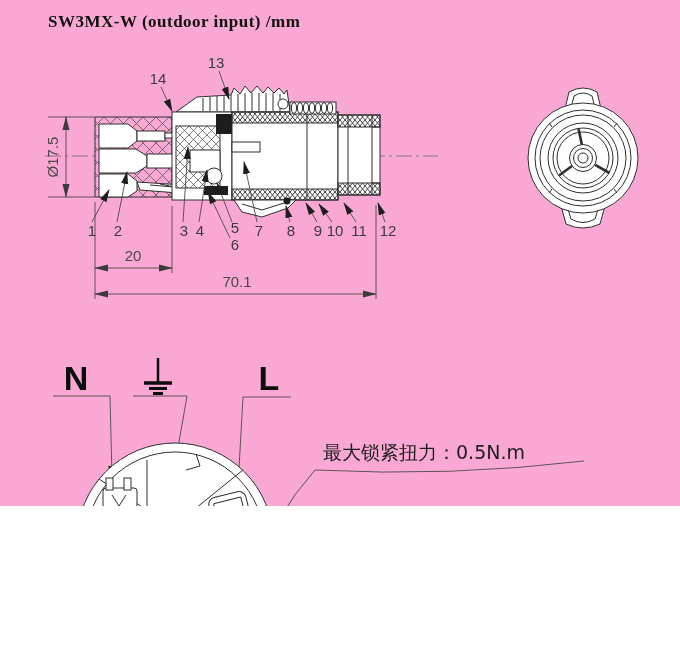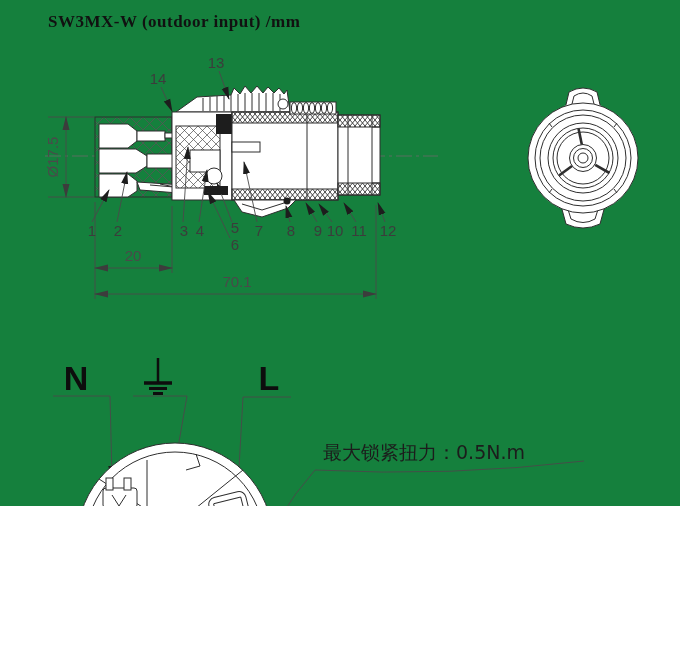--- a/index.html
+++ b/index.html
@@ -1,16 +1,16 @@
 <!DOCTYPE html>
 <html><head>
 <meta charset="utf-8">
 <style>
   html,body{margin:0;padding:0;background:#ffffff;}
-  #stage{position:relative;width:680px;height:506px;background:#15803d;overflow:hidden;
+  #stage{position:relative;width:680px;height:506px;background:#f9a8d4;overflow:hidden;
          font-family:"Liberation Sans",sans-serif;}
   svg{position:absolute;left:0;top:0;}
   text{user-select:none;}
   .title-text{font-family:"Liberation Serif","DejaVu Serif",serif;font-size:17px;font-weight:600;
               fill:#111;letter-spacing:.5px;}
   .dim-text{font-size:15px;fill:#4a4a4a;font-family:"Liberation Sans",sans-serif;}
   .part-num{font-size:15px;fill:#3c3c3c;font-family:"Liberation Sans",sans-serif;}
   .pin-label{font-size:34px;font-weight:700;fill:#0d0d0d;font-family:"Liberation Sans",sans-serif;}
   .note-text{font-size:19px;fill:#1c1c1c;font-family:"DejaVu Sans","Liberation Sans",sans-serif;}
   .thin{stroke:#4a4a4a;stroke-width:.9;fill:none;}

